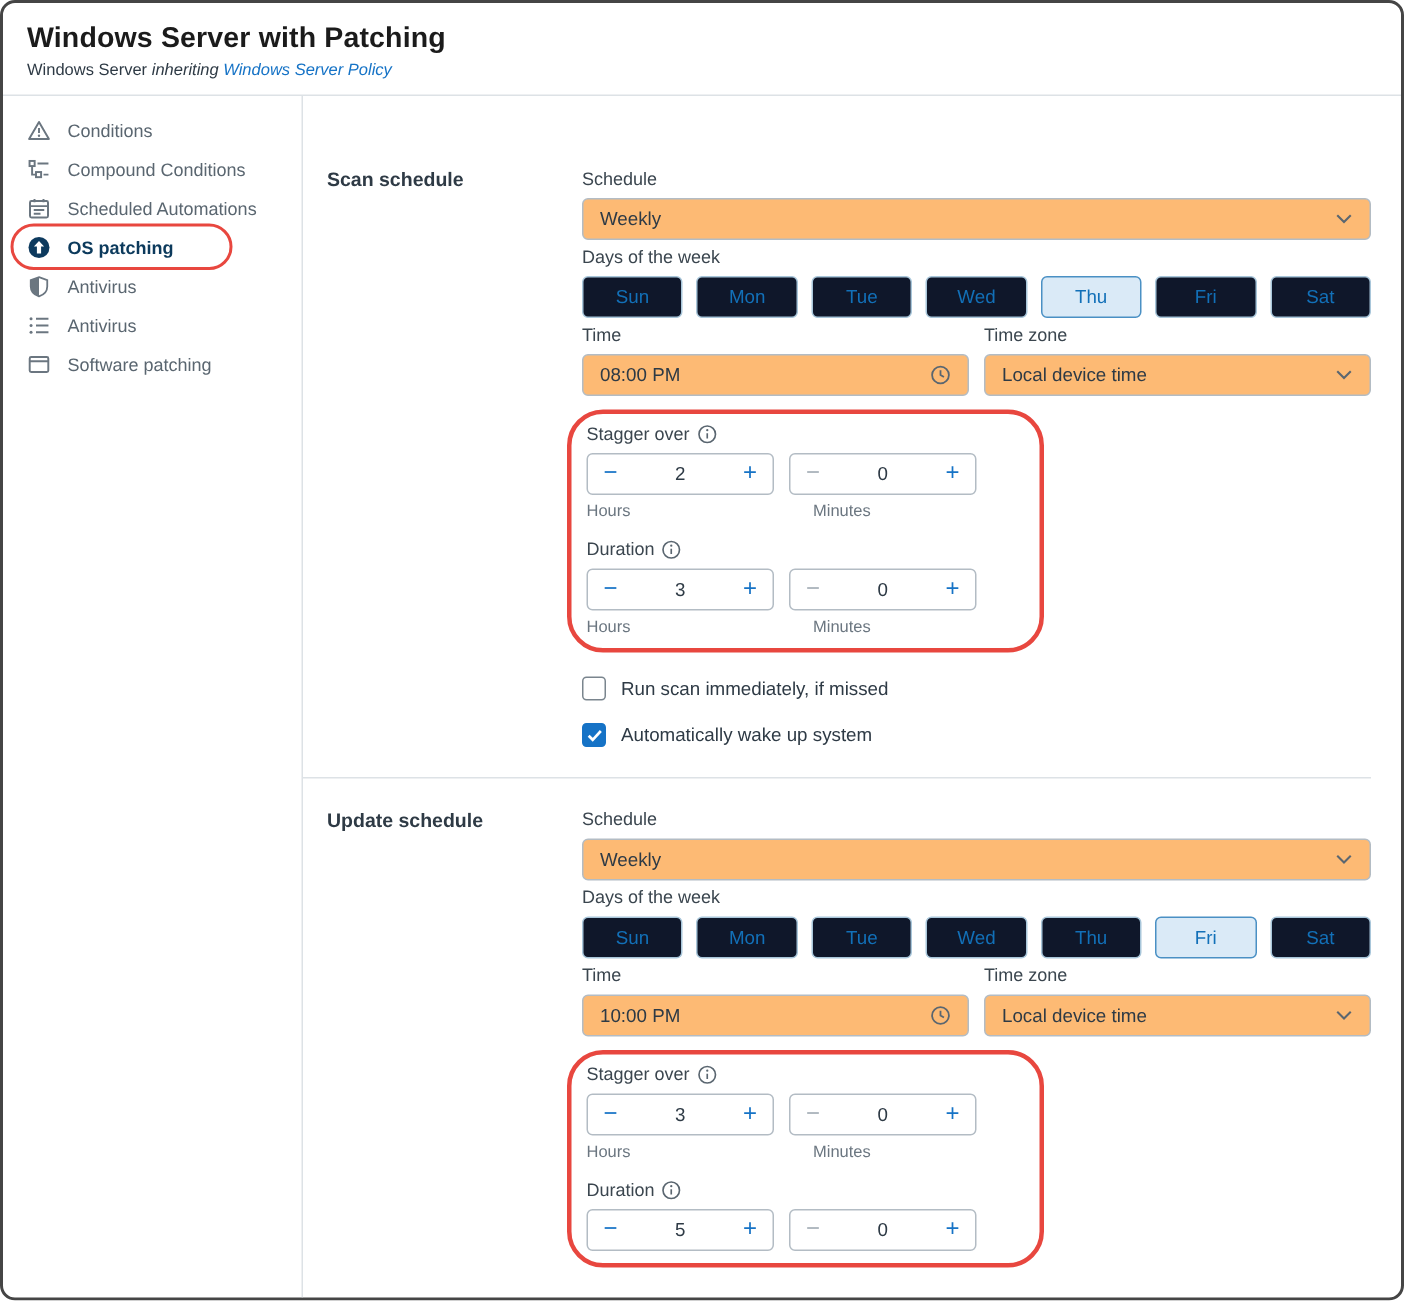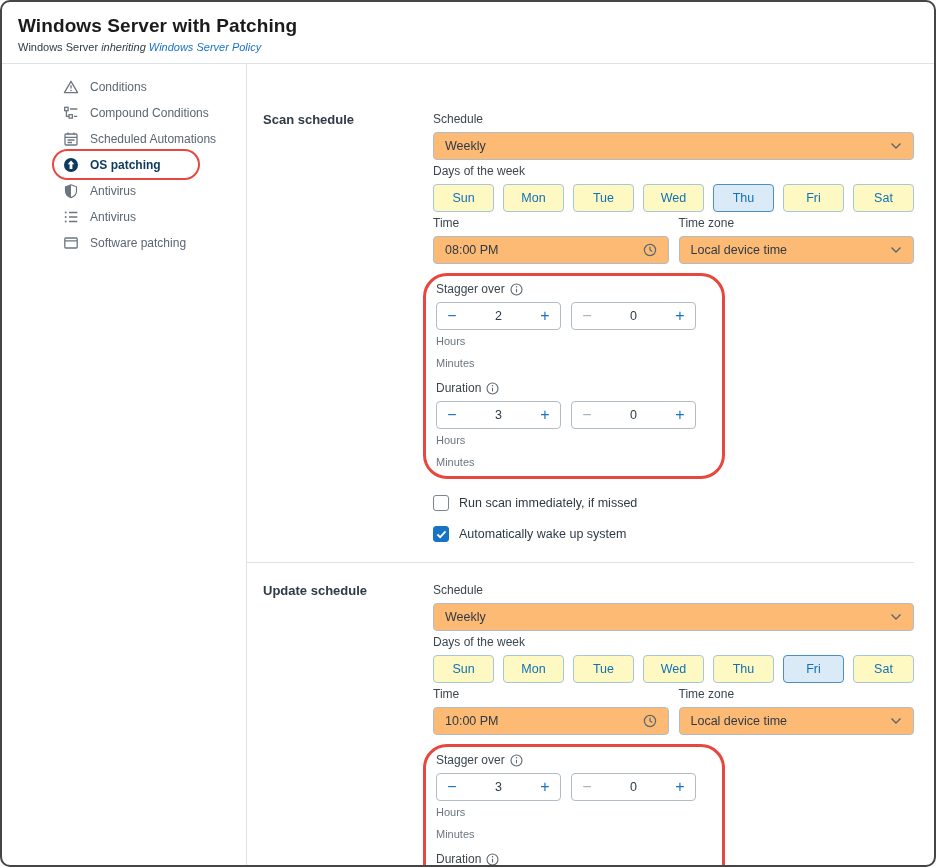--- a/index.html
+++ b/index.html
@@ -16,21 +16,21 @@
     overflow: hidden;
     background: #fff;
   }
   
   .header { padding: 13px 16px 0 16px; height: 62px; border-bottom: 1px solid #dde2e6; }
   .title { font-size: 19px; font-weight: 600; color: #1b1b1b; letter-spacing: .1px; }
   .subtitle { font-size: 11px; margin-top: 4px; color: #2e3a45; }
   .subtitle .inherit { font-style: italic; }
   .subtitle a.policy-link { font-style: italic; color: #1673c6; text-decoration: none; }
   
-  .bodywrap { display: flex; height: calc(100% - 62px); padding-left: 45px; }
+  .bodywrap { display: flex; height: calc(100% - 62px); }
   .sidebar { width: 200px; border-right: 1px solid #dde2e6; padding-top: 10px; flex: 0 0 200px; }
   .side-item {
     display: flex; align-items: center; gap: 11px;
     height: 26px; padding-left: 16px;
     font-size: 12px; color: #5a6670; cursor: pointer; position: relative;
   }
   .side-item .sicon { width: 16px; height: 16px; display: inline-flex; flex: 0 0 16px; }
   .side-item.active { color: #0c3a5c; font-weight: 700; }
   .side-item .chev-right { margin-left: auto; margin-right: 16px; }
   .side-oval {
@@ -47,21 +47,21 @@
   .flabel { font-size: 12px; color: #3b464f; margin-bottom: 6px; }
   .mt { margin-top: 4px; }
   .select, .inputbox {
     height: 28px; border: 1px solid #b3bcc4; border-radius: 4px;
     display: flex; align-items: center; justify-content: space-between;
     padding: 0 11px; font-size: 12.5px; color: #2e3a45; background: #fdba74; cursor: pointer;
   }
   .days { display: flex; gap: 9px; }
   .day {
     flex: 1; height: 28px; border: 1px solid #a8c6da; border-radius: 4px;
-    background: #fef9c3; color: #1270b8; font-size: 12.5px;
+    background: #0f172a; color: #1270b8; font-size: 12.5px;
     font-family: "Liberation Sans", sans-serif; cursor: pointer;
     display: flex; align-items: center; justify-content: center;
   }
   .day.selected { background: #daeaf7; border-color: #4a90c4; }
   .tworow { display: flex; gap: 10px; }
   .tworow > div { flex: 1; }
   
   .annotation {
     margin: 9px 0 0 -10px;
     border: 3px solid #e8473f; border-radius: 24px;
@@ -74,21 +74,21 @@
     width: 125px; height: 28px; border: 1px solid #b3bcc4; border-radius: 4px;
     display: flex; align-items: stretch; background: #fff;
   }
   .step {
     width: 30px; border: none; background: transparent; color: #1673c6;
     font-size: 16px; line-height: 1; cursor: pointer;
     font-family: "Liberation Sans", sans-serif;
   }
   .step.disabled { color: #a7b0b8; }
   .stepval { flex: 1; display: flex; align-items: center; justify-content: center; font-size: 12.5px; }
-  .caps { display: flex; gap: 10px; margin-top: 5px; flex-direction: column; }
+  .caps { display: flex; gap: 26px; margin-top: 5px; }
   .caps span { width: 125px; font-size: 11px; color: #6b7680; }
   .grp2 { margin-top: 12px; }
   
   .cbrow { display: flex; align-items: center; gap: 10px; margin-top: 15px; font-size: 12.5px; color: #2e3a45; }
   .cbrow.first { margin-top: 16px; }
   .checkbox {
     width: 16px; height: 16px; border: 1.5px solid #7a858e; border-radius: 3px;
     background: #fff; cursor: pointer; display: inline-flex; align-items: center; justify-content: center;
     flex: 0 0 16px;
   }

